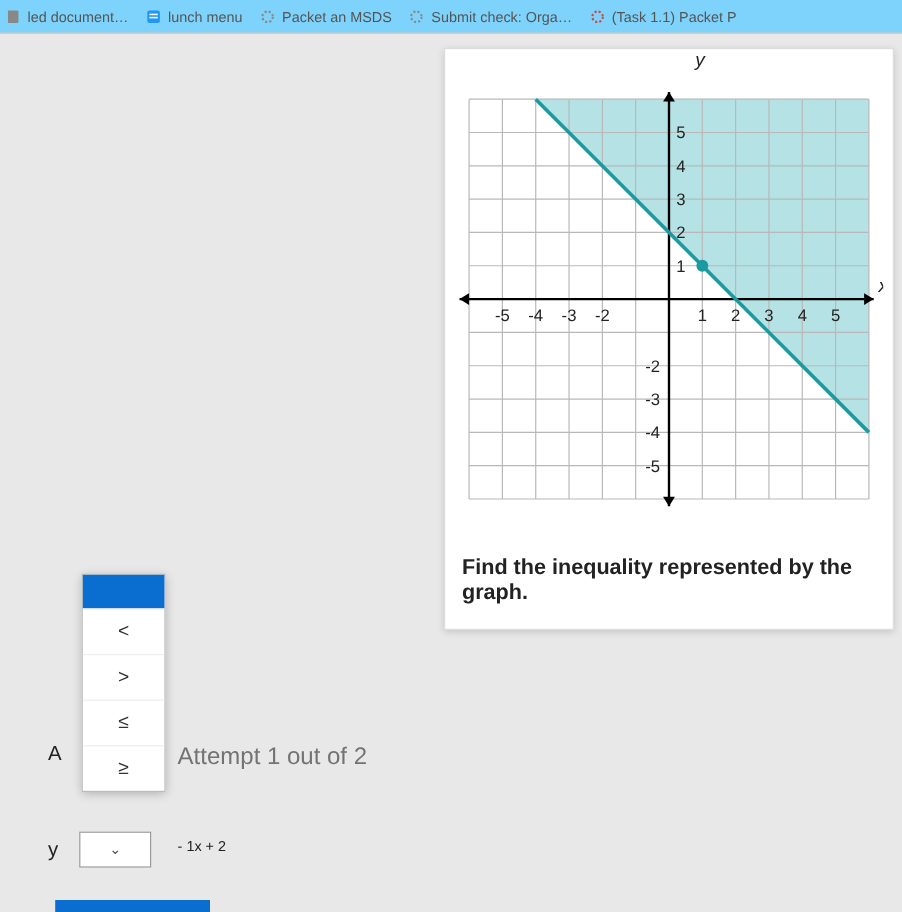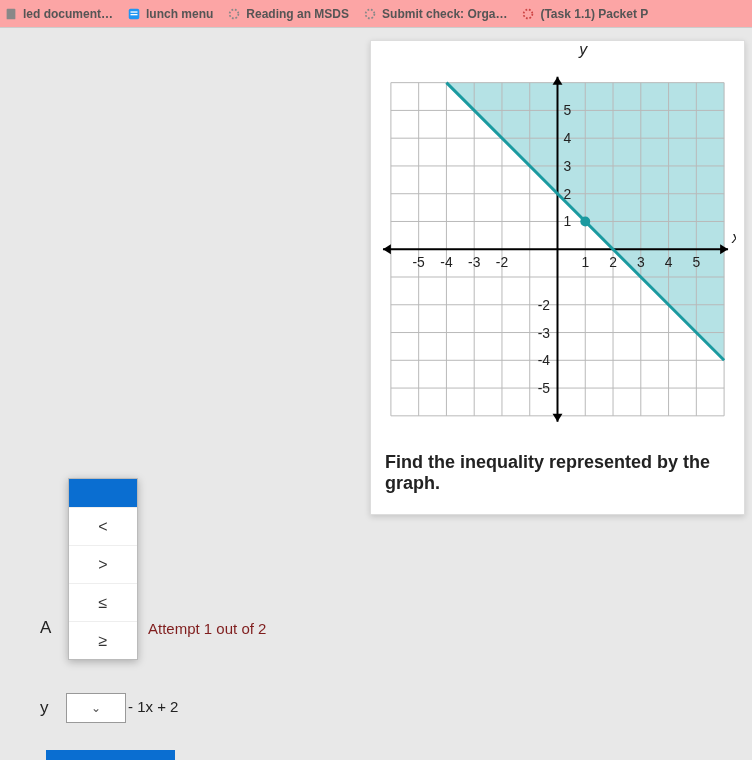--- a/index.html
+++ b/index.html
@@ -7,29 +7,28 @@
       width: 752px;
       height: 760px;
       background: #e8e8e8;
       font-family: Arial, sans-serif;
       position: relative;
       overflow: hidden;
     }
     
     .bookmarks {
       height: 28px;
-      background: #fca5a5;
+      background: #7dd3fc;
       display: flex;
       align-items: center;
       gap: 14px;
       padding: 0 4px;
       font-size: 12px;
       color: #555;
       border-bottom: 1px solid #ccc;
-      font-weight: bold;
     }
     .bookmark-item {
       display: flex;
       align-items: center;
       gap: 5px;
       cursor: pointer;
     }
     .bookmark-icon {
       width: 14px;
       height: 14px;
@@ -57,21 +56,21 @@
       padding: 0 8px 20px 8px;
     }
     .graph-svg {
       display: block;
       width: 100%;
     }
     .question-text {
       font-size: 18px;
       font-weight: 600;
       color: #222;
-      margin-top: 14px;
+      margin-top: 24px;
       padding: 0 6px;
     }
     
     .dropdown-options {
       position: absolute;
       top: 450px;
       left: 68px;
       width: 70px;
       background: #fff;
       border: 1px solid #bbb;
@@ -97,22 +96,22 @@
       position: absolute;
       top: 590px;
       left: 40px;
       font-size: 17px;
       color: #222;
     }
     .attempt-text {
       position: absolute;
       top: 592px;
       left: 148px;
-      font-size: 15px;
-      color: #7f1d1d;
+      font-size: 20px;
+      color: #737373;
     }
     .answer-y {
       position: absolute;
       top: 670px;
       left: 40px;
       font-size: 17px;
       color: #222;
     }
     .dropdown-trigger {
       position: absolute;
@@ -127,22 +126,22 @@
       justify-content: center;
       cursor: pointer;
     }
     .dropdown-trigger .chev {
       font-size: 12px;
       color: #555;
     }
     .expr-text {
       position: absolute;
       top: 670px;
-      left: 128px;
-      font-size: 15px;
+      left: 148px;
+      font-size: 12px;
       color: #222;
     }
     
     .submit-btn {
       position: absolute;
       top: 722px;
       left: 46px;
       background: #0a6ed1;
       color: #fff;
       border: none;
@@ -173,21 +172,21 @@
         </svg>
     </span>
     <span>lunch menu</span>
   </div>
   <div class="bookmark-item">
     <span class="bookmark-icon">
       <svg viewBox="0 0 16 16" width="14" height="14">
           <circle cx="8" cy="8" r="5" fill="none" stroke="#888" stroke-width="2" stroke-dasharray="2 2"></circle>
         </svg>
     </span>
-    <span>Reading an MSDS</span>
+    <span>Packet an MSDS</span>
   </div>
   <div class="bookmark-item">
     <span class="bookmark-icon">
       <svg viewBox="0 0 16 16" width="14" height="14">
           <circle cx="8" cy="8" r="5" fill="none" stroke="#888" stroke-width="2" stroke-dasharray="2 2"></circle>
         </svg>
     </span>
     <span>Submit check: Orga…</span>
   </div>
   <div class="bookmark-item">

